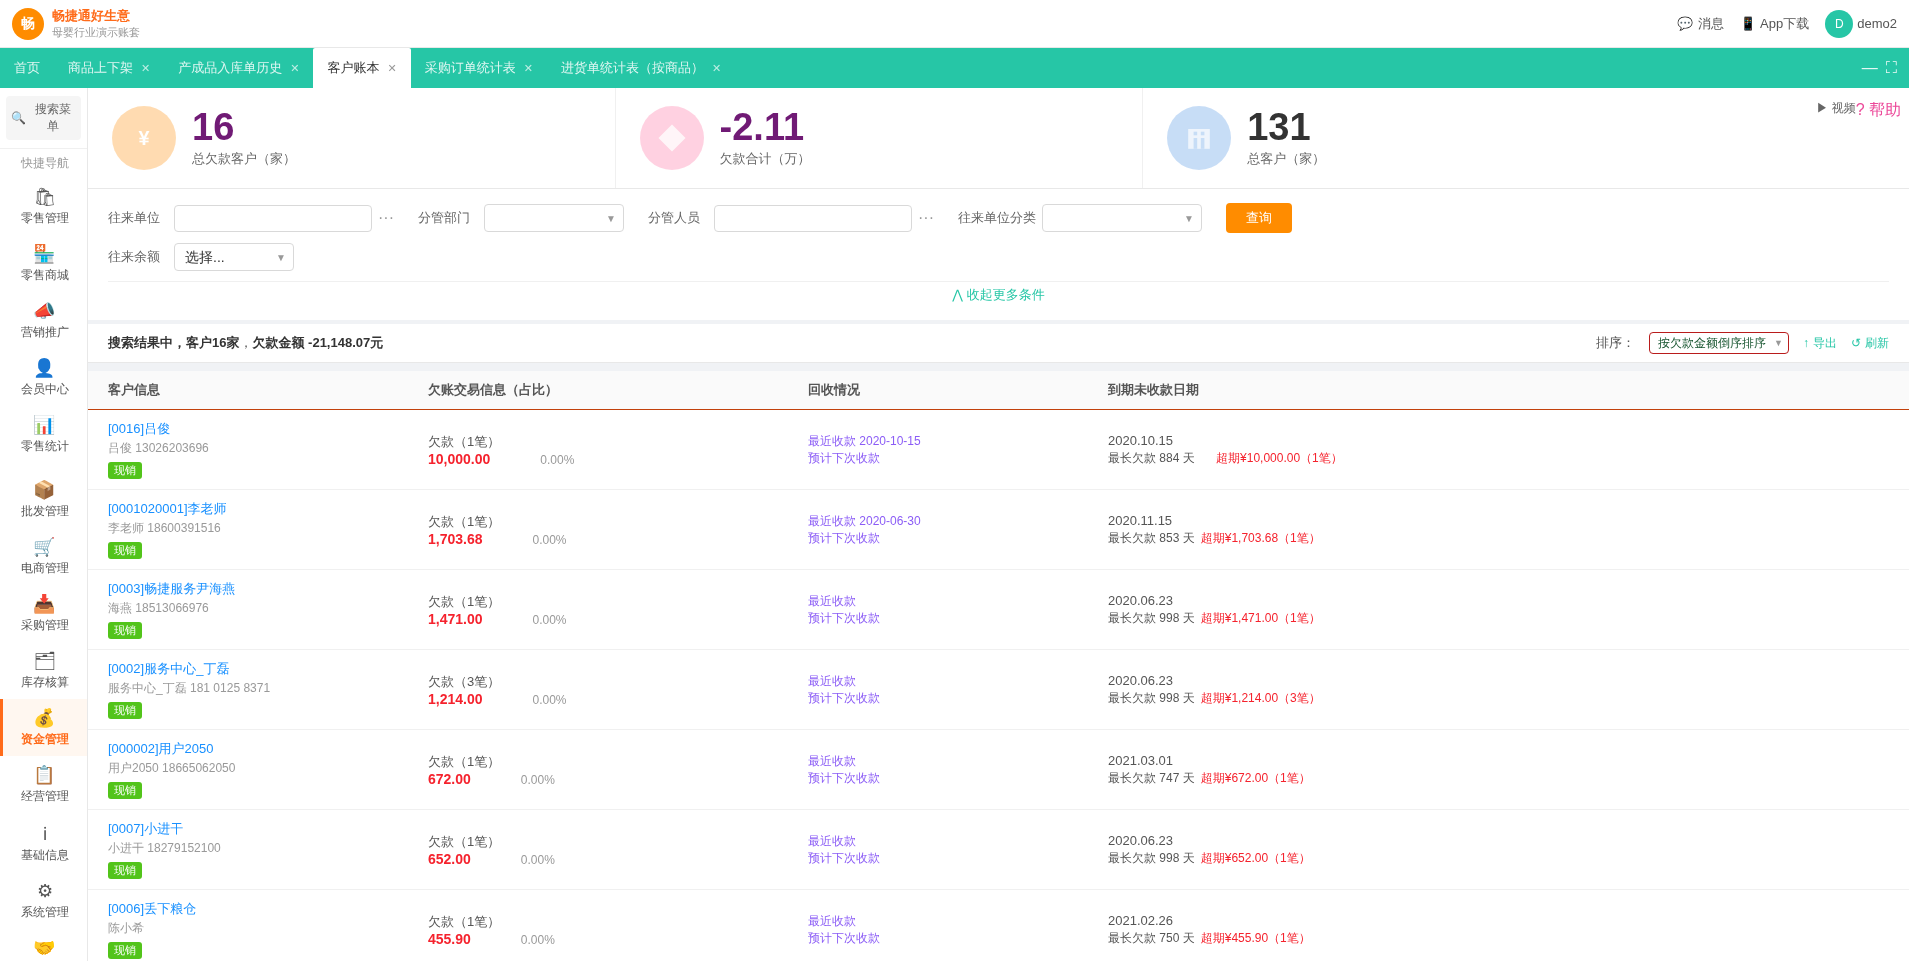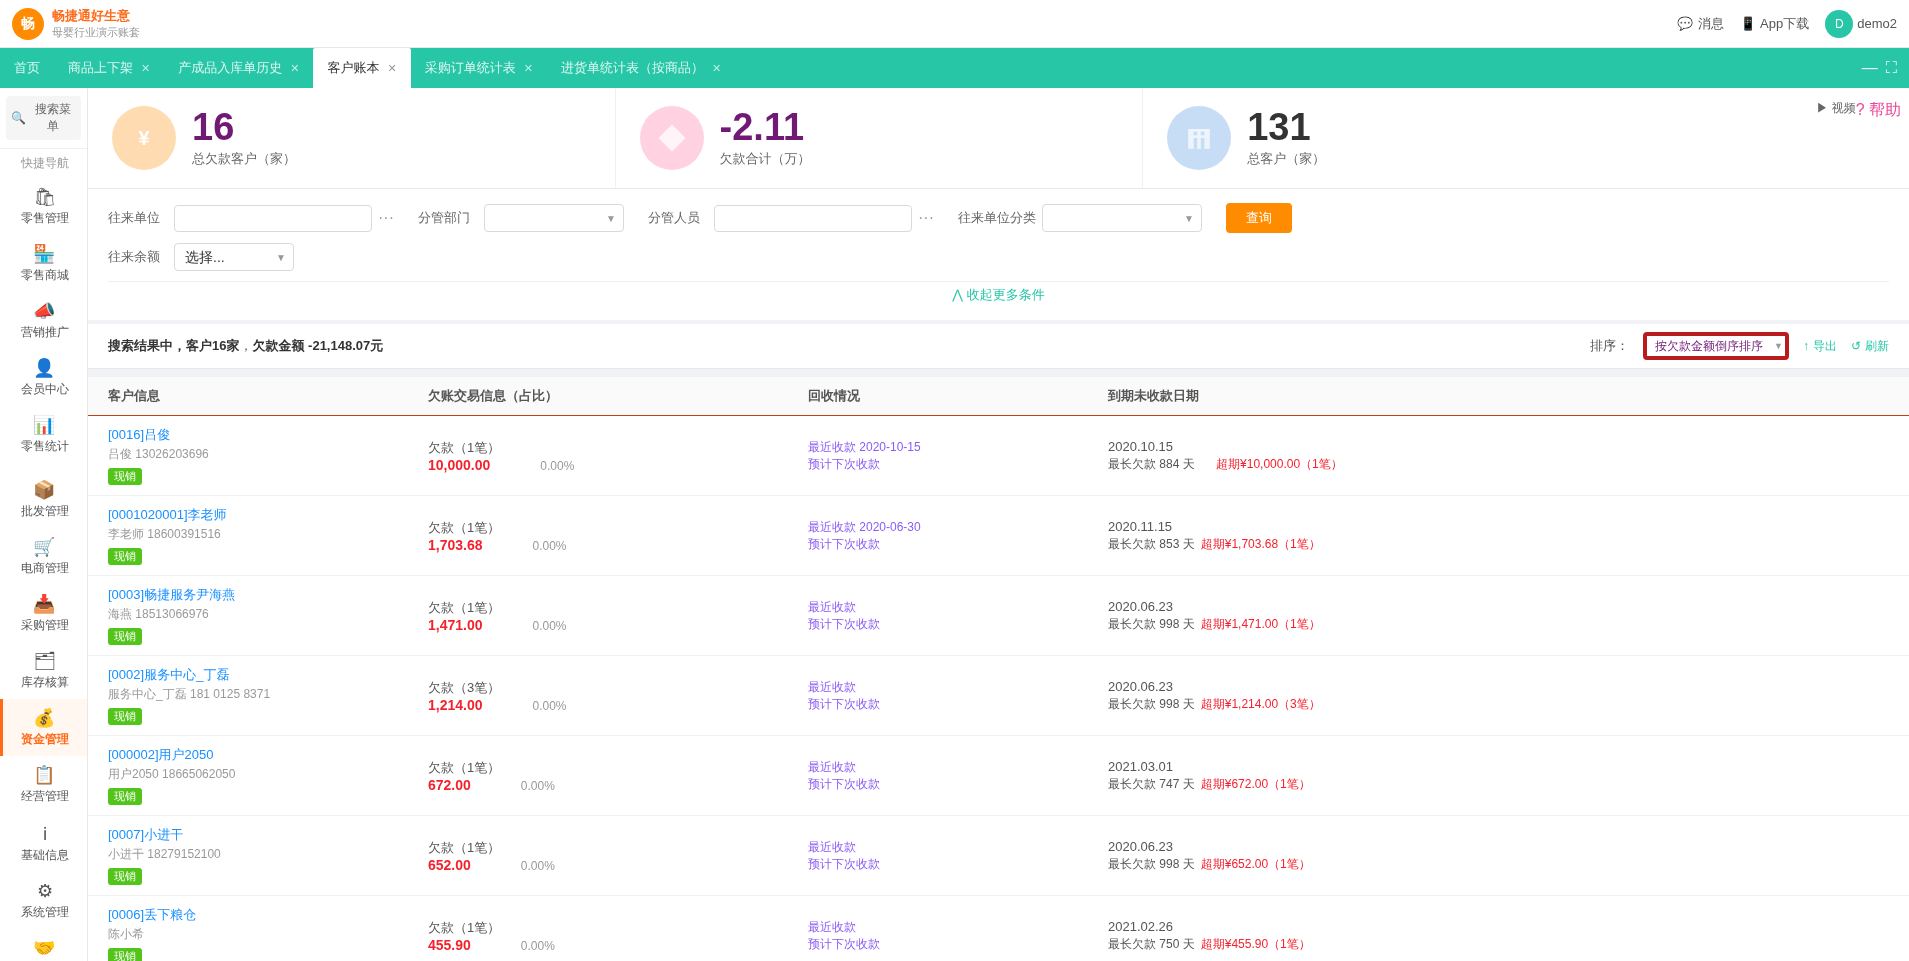--- a/index.html
+++ b/index.html
@@ -62,21 +62,21 @@
     .filter-select-wrap::after { content: '▼'; position: absolute; right: 8px; top: 50%; transform: translateY(-50%); font-size: 10px; color: #999; pointer-events: none; }
     .filter-dots { color: #999; font-size: 16px; cursor: pointer; }
     .filter-collapse { text-align: center; padding: 4px 0 8px; color: #26c6a6; cursor: pointer; font-size: 13px; border-top: 1px solid #f0f0f0; margin-top: 4px; }
     .filter-btn { background: #ff8c00; color: white; border: none; border-radius: 4px; padding: 6px 20px; font-size: 13px; cursor: pointer; }
 
     
     .results-bar { background: #fff; padding: 8px 20px; display: flex; align-items: center; justify-content: space-between; border-bottom: 1px solid #e8e8e8; margin-bottom: 8px; }
     .results-text { font-size: 13px; color: #555; }
     .results-text span { color: #333; font-weight: bold; }
     .results-actions { display: flex; align-items: center; gap: 14px; font-size: 13px; color: #555; }
-    .sort-select { border: 4px solid #b91c1c; border-radius: 4px; padding: 3px 22px 3px 8px; font-size: 12px; color: #701a75; appearance: none; outline: none; background: #fff; cursor: pointer; }
+    .sort-select { border: 1px solid #b91c1c; border-radius: 4px; padding: 3px 22px 3px 8px; font-size: 12px; color: #14532d; appearance: none; outline: none; background: #fff; cursor: pointer; }
     .sort-wrap { position: relative; display: inline-block; }
     .sort-wrap::after { content: '▼'; position: absolute; right: 6px; top: 50%; transform: translateY(-50%); font-size: 9px; color: #999; pointer-events: none; }
     .action-btn { display: flex; align-items: center; gap: 4px; cursor: pointer; color: #26c6a6; }
     .action-btn span { font-size: 12px; }
 
     
     .table-wrap { background: #fff; }
     .table-header { display: grid; grid-template-columns: 320px 380px 300px 1fr; padding: 10px 20px; background: #fafafa; border-bottom: 1px solid #c2410c; font-weight: bold; font-size: 13px; color: #555; }
     .table-row { display: grid; grid-template-columns: 320px 380px 300px 1fr; padding: 10px 20px; border-bottom: 1px solid #f0f0f0; align-items: center; }
 

